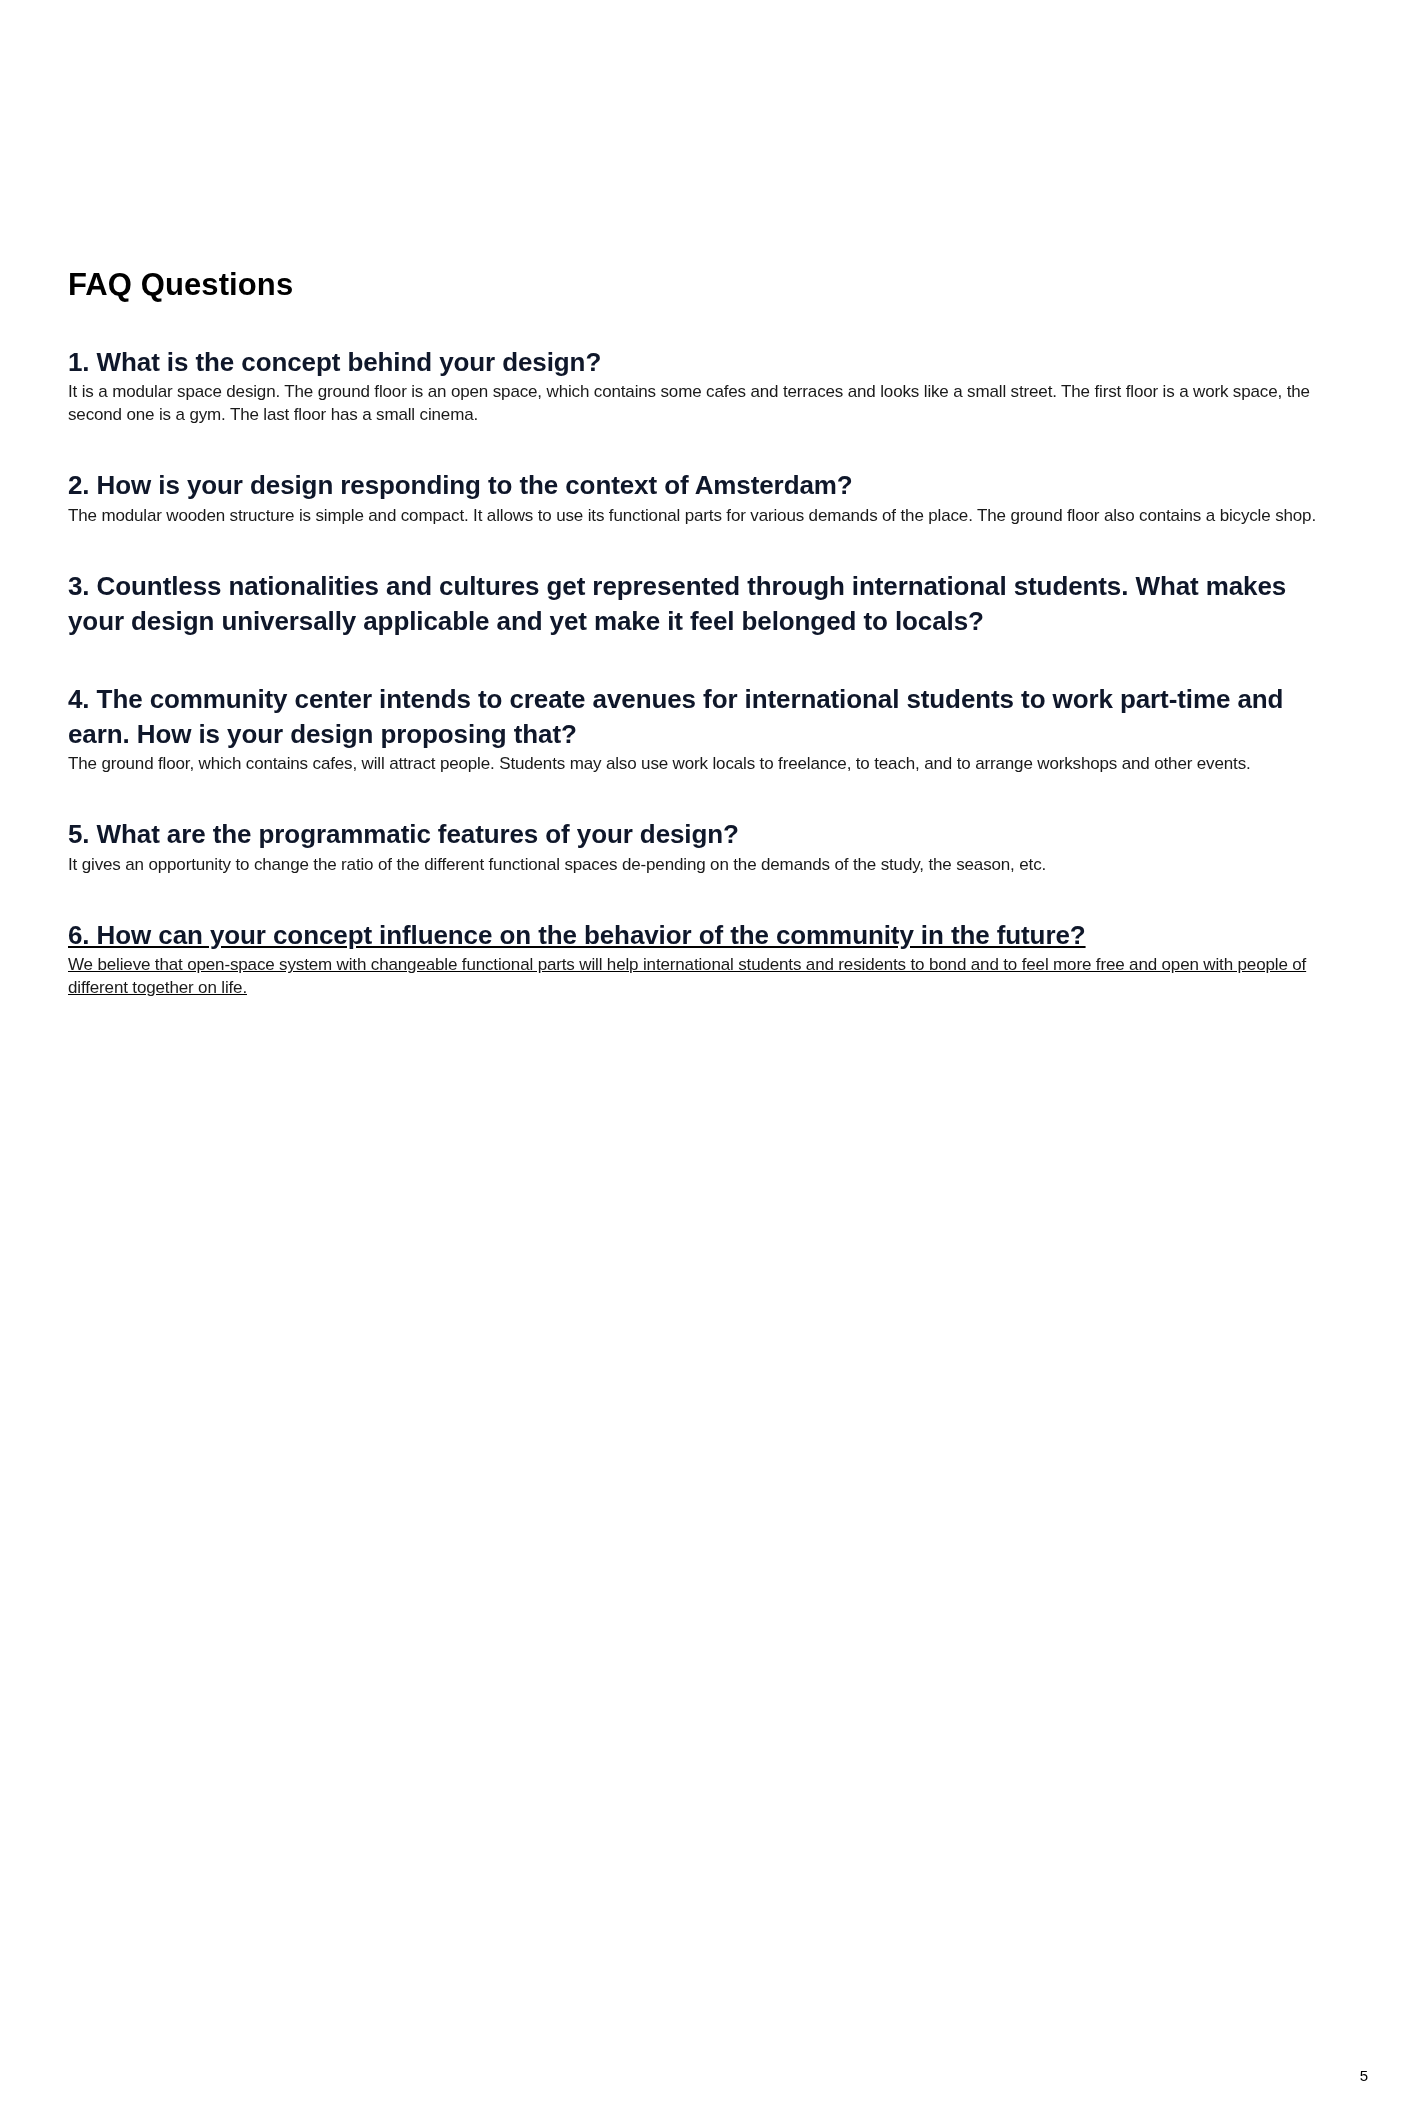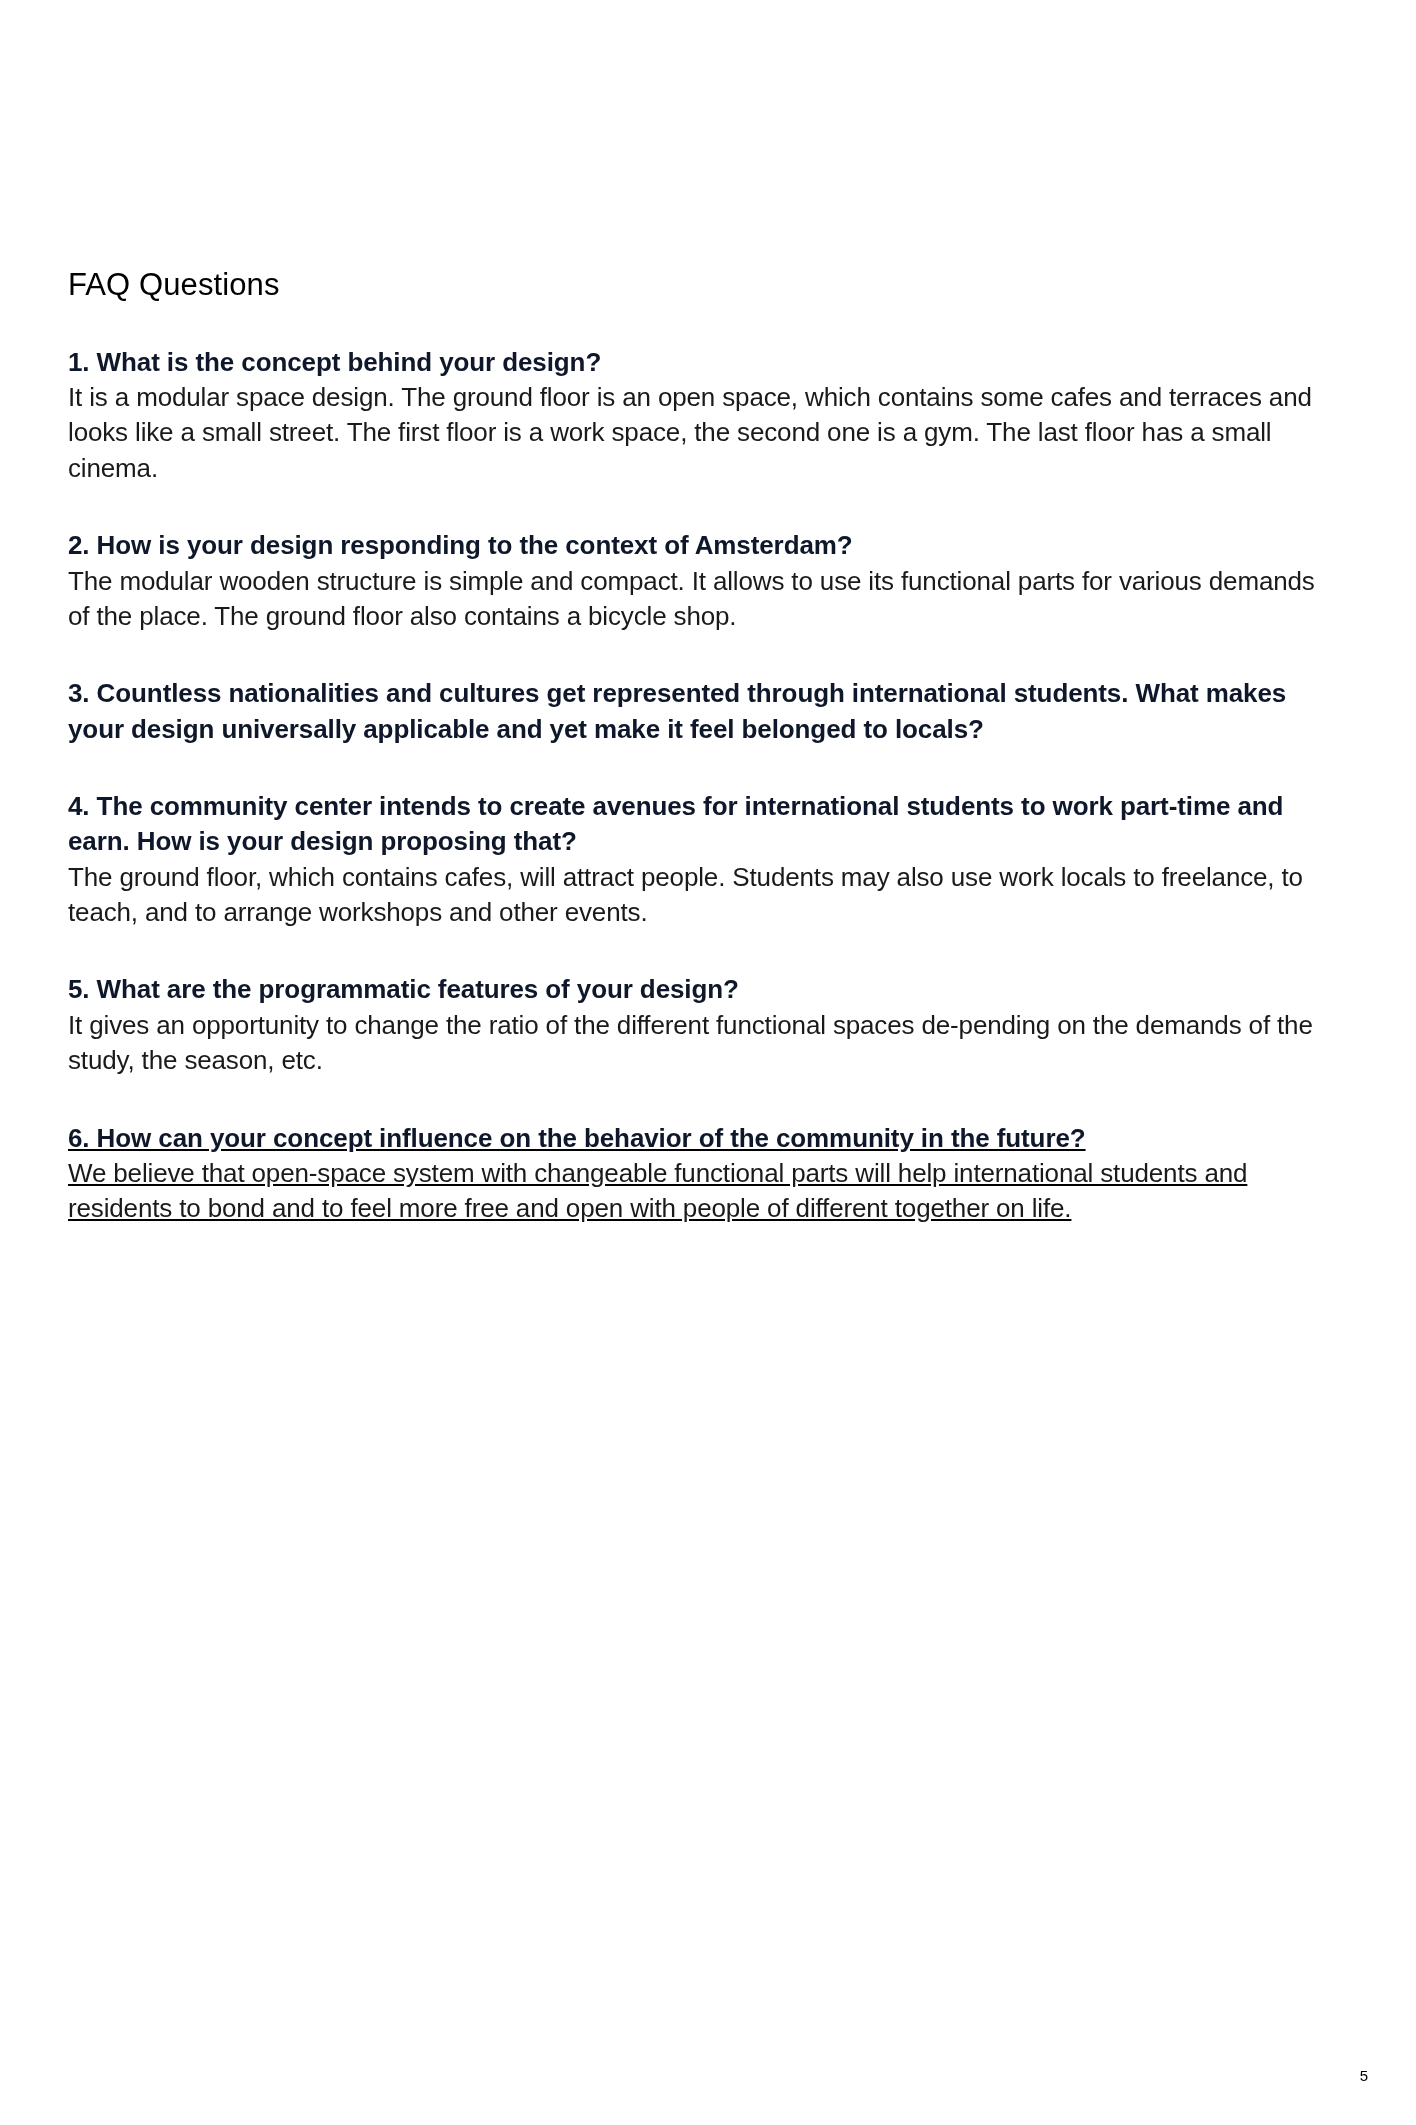--- a/index.html
+++ b/index.html
@@ -19,21 +19,21 @@
     -webkit-font-smoothing: antialiased;
   }
   .content {
     position: absolute;
     left: 68px;
     top: 266px;
     width: 1268px;
   }
   .page-title {
     font-size: 31px;
-    font-weight: 400;
+    font-weight: 700;
     line-height: 1.25;
     letter-spacing: 0.1px;
     margin: 0 0 40px 0;
     color: #000000;
   }
   .faq-item {
     margin: 0 0 42px 0;
   }
   .faq-item:last-of-type {
     margin-bottom: 0;
@@ -41,21 +41,21 @@
   }
   .faq-question {
     font-size: 26px;
     font-weight: 700;
     line-height: 1.36;
     letter-spacing: -0.1px;
     margin: 0;
     color: #0f172a;
   }
   .faq-answer {
-    font-size: 26px;
+    font-size: 17px;
     font-weight: 400;
     line-height: 1.36;
     letter-spacing: -0.15px;
     margin: 0;
     color: #1a1a1a;
   }
   .page-number {
     position: absolute;
     right: 48px;
     bottom: 42px;

